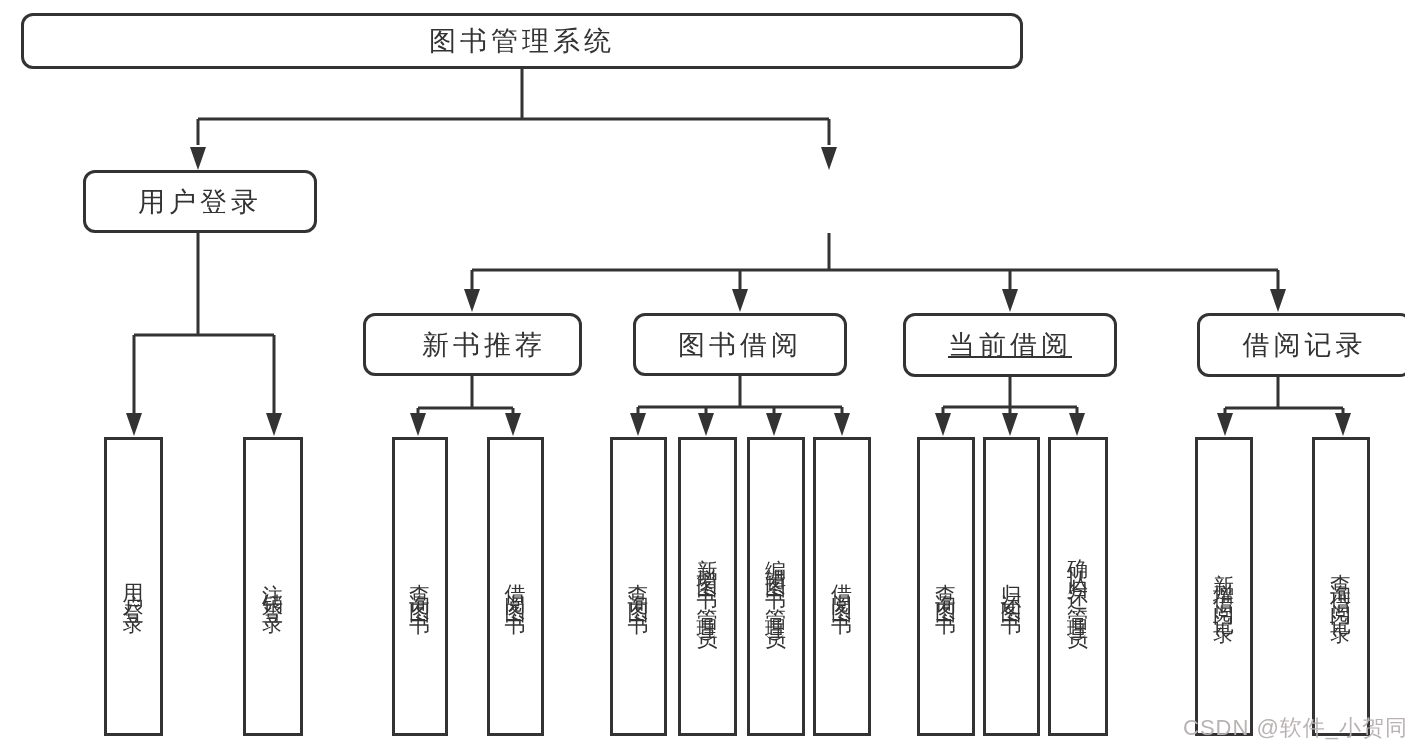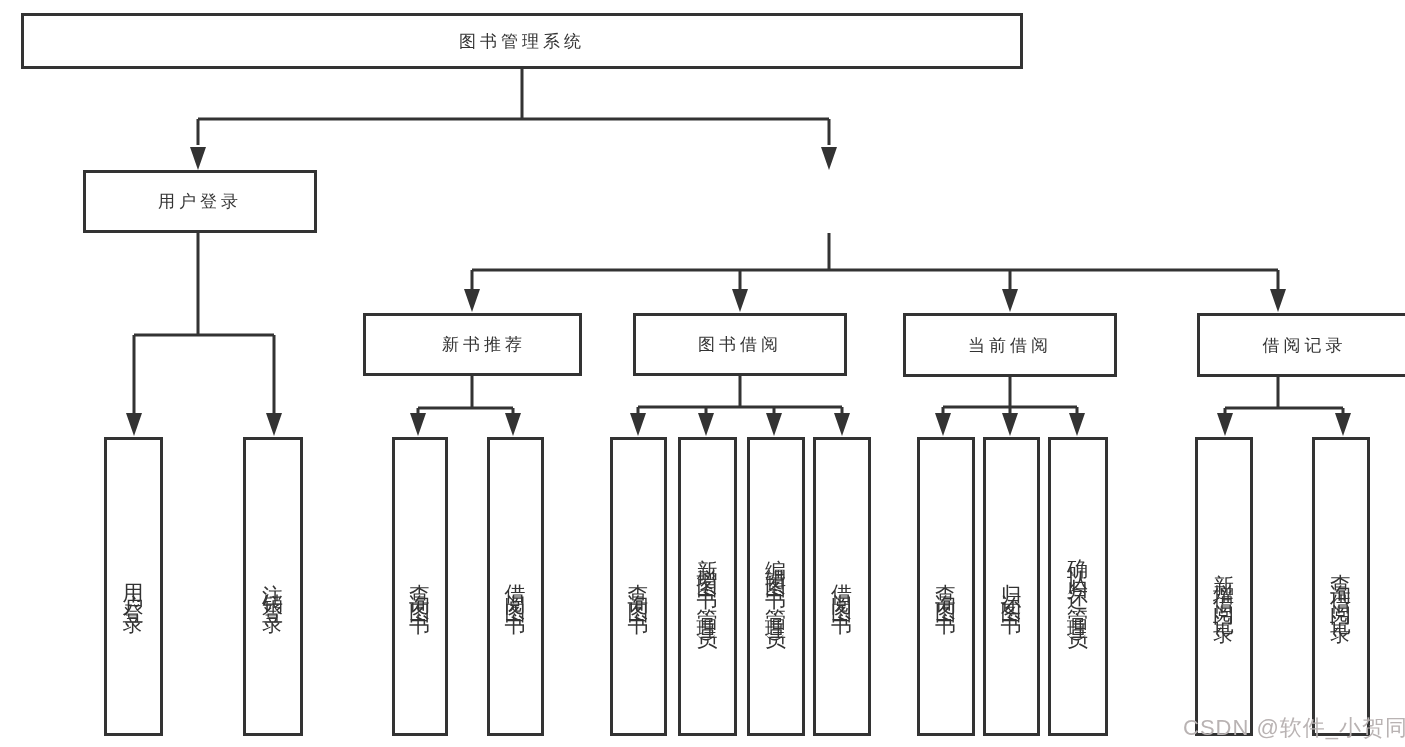--- a/index.html
+++ b/index.html
@@ -12,21 +12,21 @@
   }
   #wires{position:absolute;left:0;top:0;width:1405px;height:747px;pointer-events:none;}
   .node{
     position:absolute;
     box-sizing:border-box;
     border:3px solid #333333;
     background:#ffffff;
     display:flex;align-items:center;justify-content:center;
     color:#333333;
   }
-  .hbox{font-size:17px;letter-spacing:4px;white-space:nowrap;}
+  .hbox{font-size:27px;letter-spacing:4px;white-space:nowrap;border-radius:12px;}
   .vbox{font-size:21px;}
   .vbox .vtext{
     writing-mode:vertical-rl;
     text-orientation:mixed;
     letter-spacing:10px;
     line-height:1;
     white-space:nowrap;
   }
   .watermark{
     position:absolute;
@@ -81,21 +81,21 @@
       <polygon points="1335,413 1351,413 1343,436"></polygon>
     </g>
   </svg>
 
   <div class="node hbox" style="left:21px;top:13px;width:1002px;height:56px;">图书管理系统</div>
 
   <div class="node hbox" style="left:83px;top:170px;width:234px;height:63px;">用户登录</div>
 
   <div class="node hbox" style="left:363px;top:313px;width:219px;height:63px;padding-left:23px;">新书推荐</div>
   <div class="node hbox" style="left:633px;top:313px;width:214px;height:63px;">图书借阅</div>
-  <div class="node hbox" style="left:903px;top:313px;width:214px;height:64px;">当前借阅</div>
+  <div class="node hbox" style="left:903px;top:313px;width:214px;height:64px;text-decoration:underline;">当前借阅</div>
   <div class="node hbox" style="left:1173px;top:313px;width:215px;height:64px;margin-left:24px;">借阅记录</div>
 
   <div class="node vbox" style="left:104px;top:437px;width:59px;height:299px;">
     <span class="vtext">用户登录</span>
   </div>
   <div class="node vbox" style="left:243px;top:437px;width:60px;height:299px;">
     <span class="vtext">注销登录</span>
   </div>
 
   <div class="node vbox" style="left:392px;top:437px;width:56px;height:299px;">

